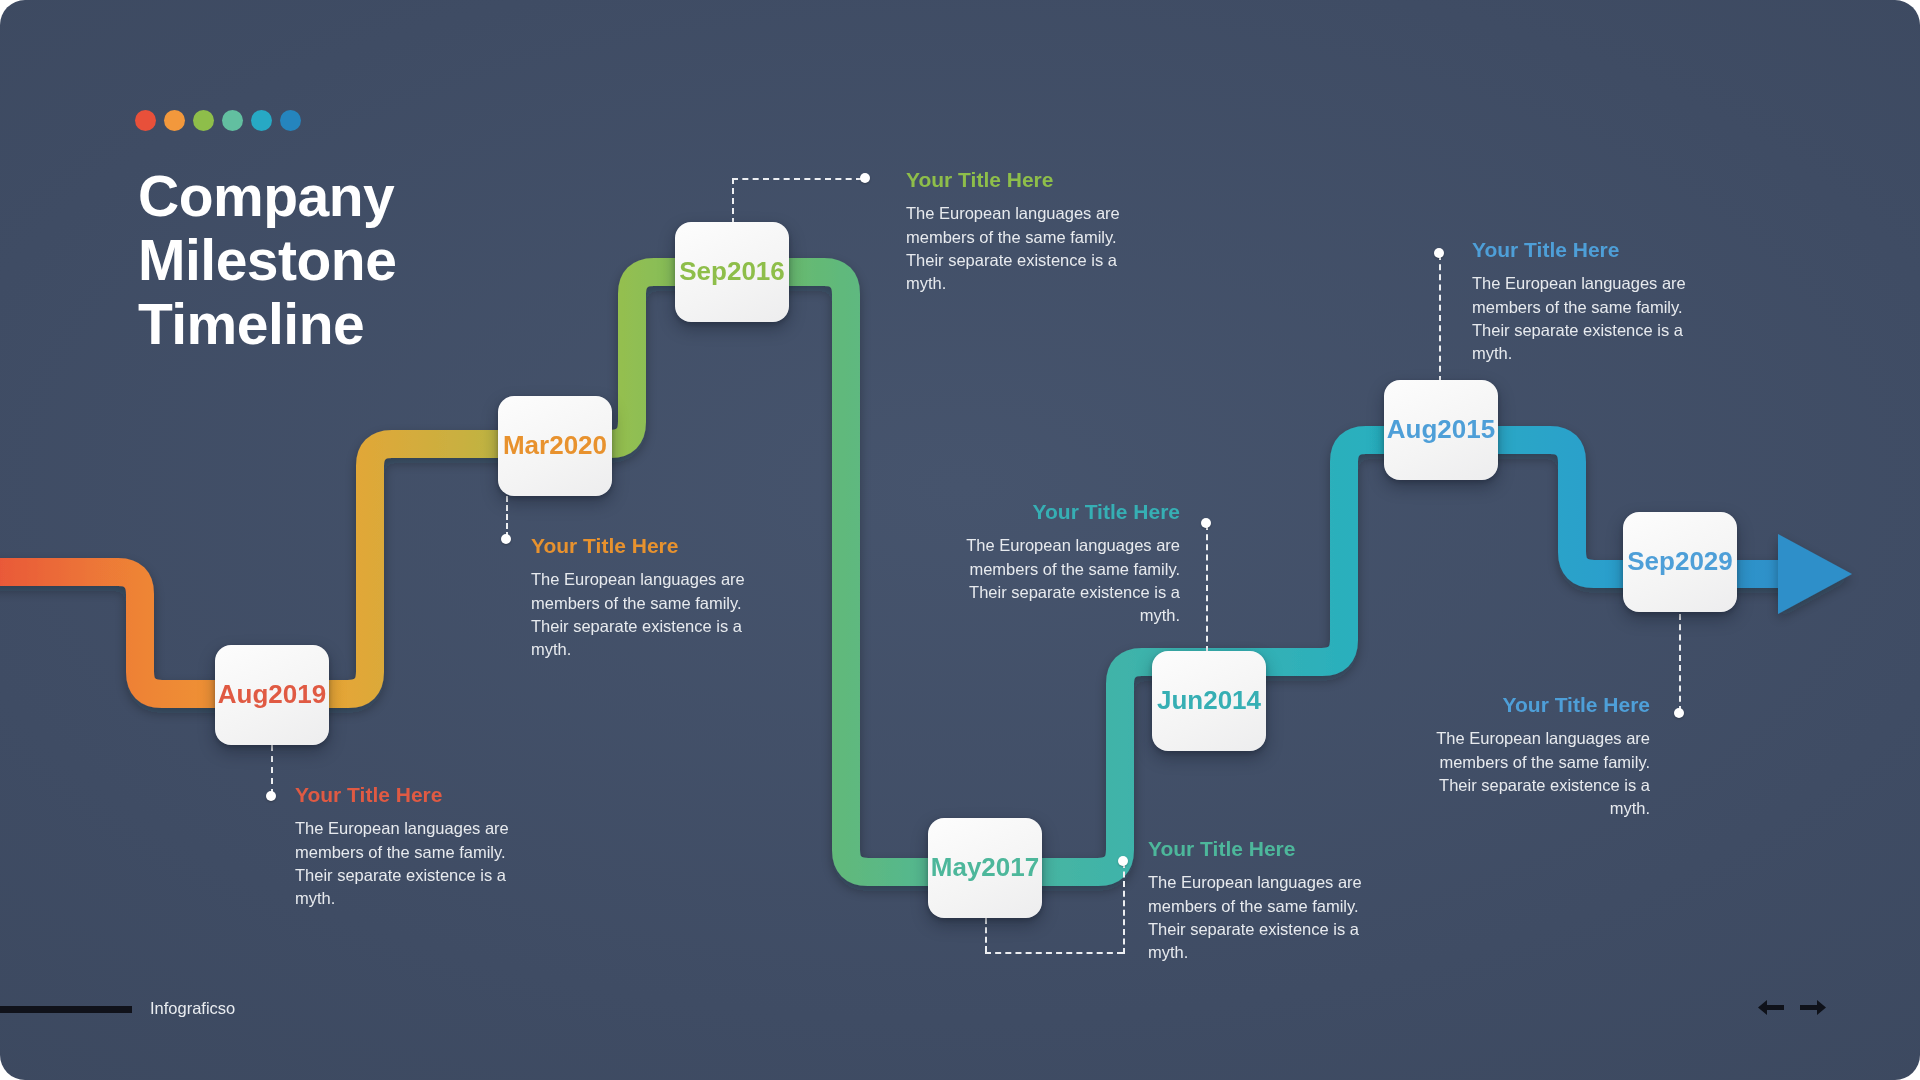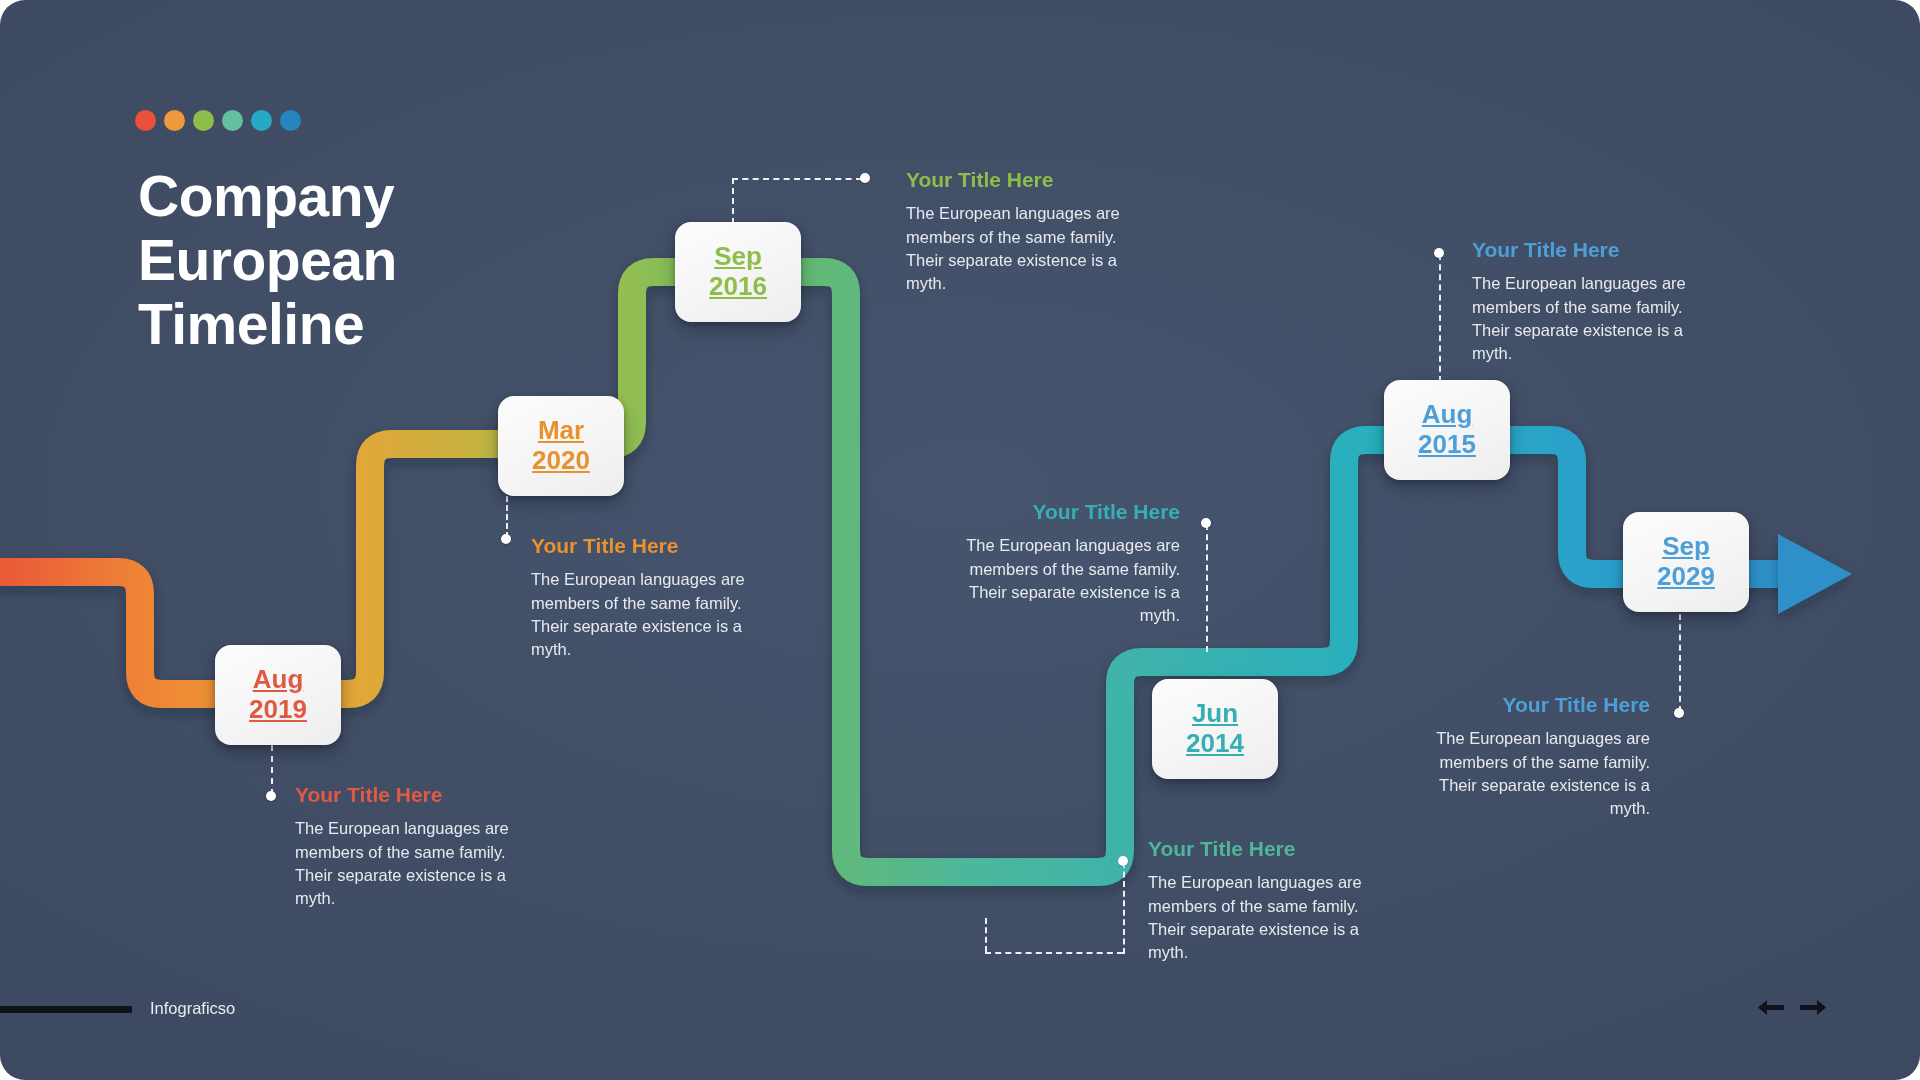--- a/index.html
+++ b/index.html
@@ -42,33 +42,32 @@
   #pathsvg {
     position: absolute;
     left: 0; top: 0;
     width: 1920px; height: 1080px;
     pointer-events: none;
   }
 
   
   .card {
     position: absolute;
-    width: 126px; height: 100px;
+    width: 114px; height: 100px;
     background: linear-gradient(155deg, #FDFDFD 0%, #F4F4F4 60%, #EDEDEE 100%);
     border-radius: 16px;
     box-shadow: 0 7px 16px rgba(12,18,30,0.34), 0 2px 4px rgba(12,18,30,0.22);
     display: flex;
-    flex-direction: column;
+    flex-direction: row;
     align-items: center;
     justify-content: center;
     line-height: 1.14;
     font-size: 26px;
     font-weight: bold;
     z-index: 6;
-    text-decoration: underline;
   }
   .card .mon, .card .yr { display: block; text-align: center; }
 
   
   .conn { position: absolute; z-index: 4; }
   .conn .seg-v {
     position: absolute;
     width: 0; border-left: 2px dashed #EDEFF2;
   }
   .conn .seg-h {
@@ -128,21 +127,21 @@
     <span class="dot" style="background: rgb(232, 80, 58);"></span>
     <span class="dot" style="background: rgb(242, 152, 60);"></span>
     <span class="dot" style="background: rgb(142, 190, 74);"></span>
     <span class="dot" style="background: rgb(98, 191, 160);"></span>
     <span class="dot" style="background: rgb(39, 169, 196);"></span>
     <span class="dot" style="background: rgb(37, 133, 190);"></span>
   </div>
 
   <h1 id="title" style="color: rgb(255, 255, 255);">
     <span class="tline">Company</span>
-    <span class="tline">European</span>
+    <span class="tline">Milestone</span>
     <span class="tline">Timeline</span>
   </h1>
 
   <svg id="pathsvg" viewBox="0 0 1920 1080">
     <defs>
       <linearGradient id="grad-main" x1="0" y1="0" x2="1" y2="0">
         <stop offset="0.00" stop-color="#E8503A"></stop>
         <stop offset="0.09" stop-color="#EE8236"></stop>
         <stop offset="0.18" stop-color="#EFA233"></stop>
         <stop offset="0.27" stop-color="#C9B040"></stop>
@@ -201,22 +200,26 @@
   <div class="card" style="left: 455px; top: 396px; color: rgb(232, 146, 46); margin-left: 43px;">
     <span class="mon">Mar</span>
     <span class="yr">2020</span>
   </div>
 
   <div class="card" style="left: 675px; top: 222px; color: rgb(142, 190, 74);">
     <span class="mon">Sep</span>
     <span class="yr">2016</span>
   </div>
 
-
-  <div class="card" style="left: 1152px; top: 651px; color: rgb(54, 175, 180); margin-top: 28px;">
+  <div class="card" style="left: 928px; top: 818px; color: rgb(77, 183, 155);">
+    <span class="mon">May</span>
+    <span class="yr">2017</span>
+  </div>
+
+  <div class="card" style="left: 1152px; top: 651px; color: rgb(54, 175, 180);">
     <span class="mon">Jun</span>
     <span class="yr">2014</span>
   </div>
 
   <div class="card" style="left: 1384px; top: 380px; color: rgb(78, 159, 216);">
     <span class="mon">Aug</span>
     <span class="yr">2015</span>
   </div>
 
   <div class="card" style="left: 1623px; top: 512px; color: rgb(78, 159, 216);">

